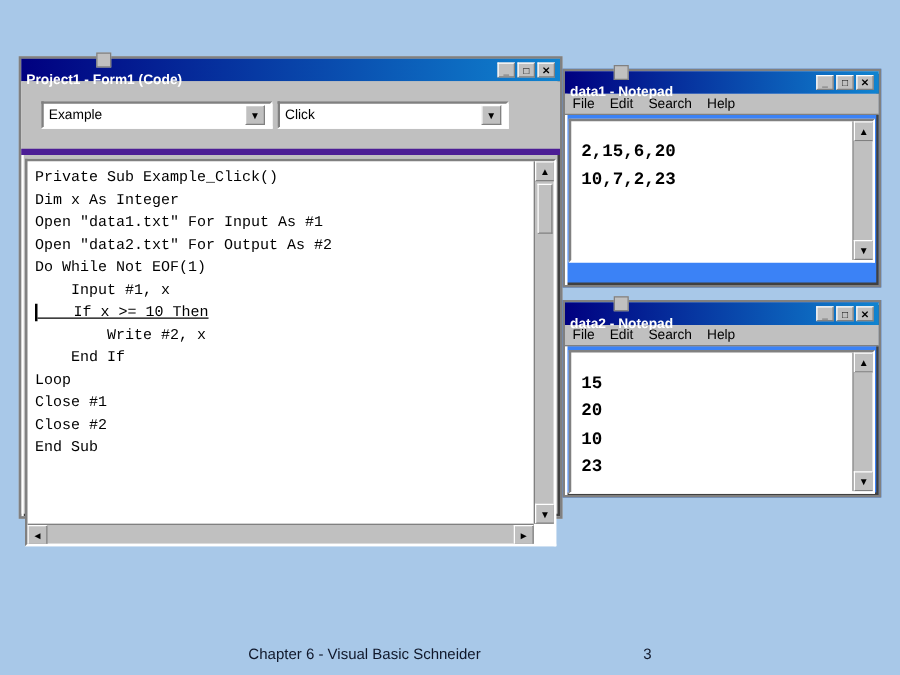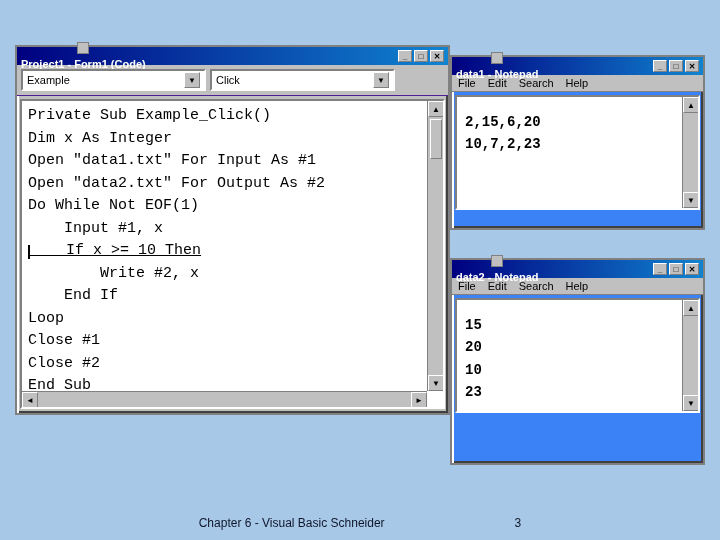--- a/index.html
+++ b/index.html
@@ -66,23 +66,23 @@
       display: flex;
       align-items: center;
       justify-content: center;
       cursor: pointer;
       color: #000;
     }
 
     .vb-toolbar {
       display: flex;
       gap: 0;
-      padding: 4px;
-      background: #c0c0c0;
-      border-bottom: 1px solid #4c1d95;
+      padding: 16px;
+      background: #c0c0c0;
+      border-bottom: 5px solid #4c1d95;
     }
 
     .vb-dropdown {
       height: 22px;
       background: white;
       border: 2px solid;
       border-color: #808080 #ffffff #ffffff #808080;
       font-size: 11px;
       padding: 0 4px;
       display: flex;
@@ -111,21 +111,21 @@
       height: 310px;
       overflow: hidden;
       border: 2px solid;
       border-color: #808080 #ffffff #ffffff #808080;
       position: relative;
     }
 
     .code-content {
       padding: 4px 6px;
       font-family: 'Courier New', Courier, monospace;
-      font-size: 15px;
+      font-size: 12px;
       color: #000;
       line-height: 1.5;
       white-space: pre;
     }
 
     .code-scrollbar-v {
       position: absolute;
       right: 0;
       top: 0;
       width: 16px;
@@ -174,23 +174,23 @@
       box-shadow: 2px 2px 0 #ffffff inset, -2px -2px 0 #404040 inset;
     }
 
     .notepad-1 {
       top: 55px;
       right: 15px;
       height: 175px;
     }
 
     .notepad-2 {
-      top: 258px;
+      top: 240px;
       right: 15px;
-      height: 207px;
+      height: 158px;
     }
 
     .notepad-titlebar {
       background: linear-gradient(to right, #000080, #1084d0);
       color: white;
       font-size: 11px;
       font-weight: bold;
       padding: 2px 4px;
       display: flex;
       align-items: center;

